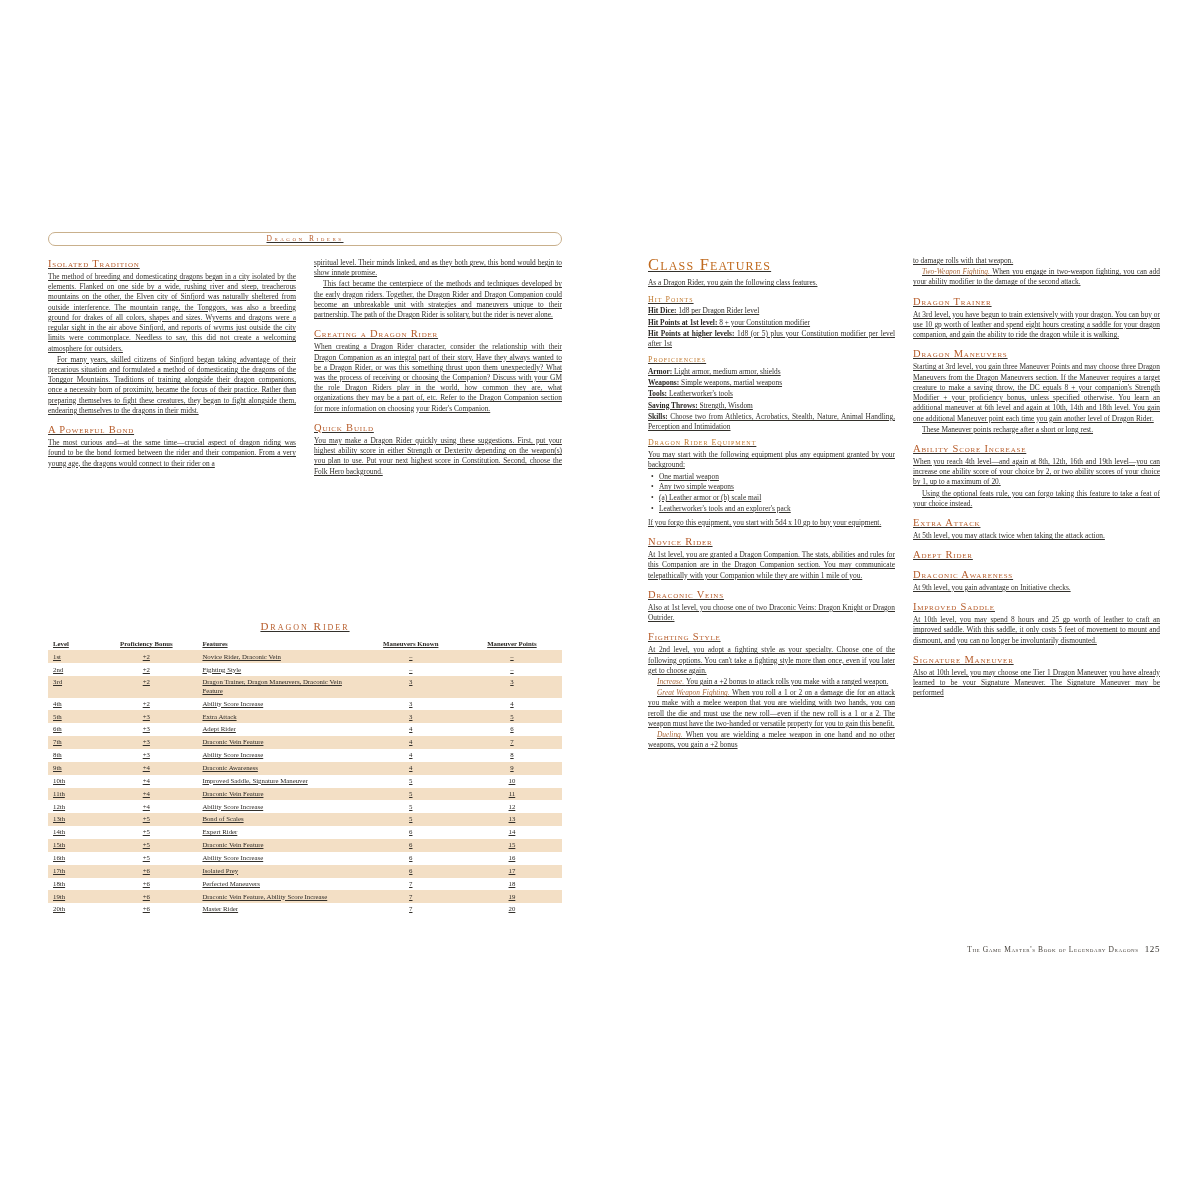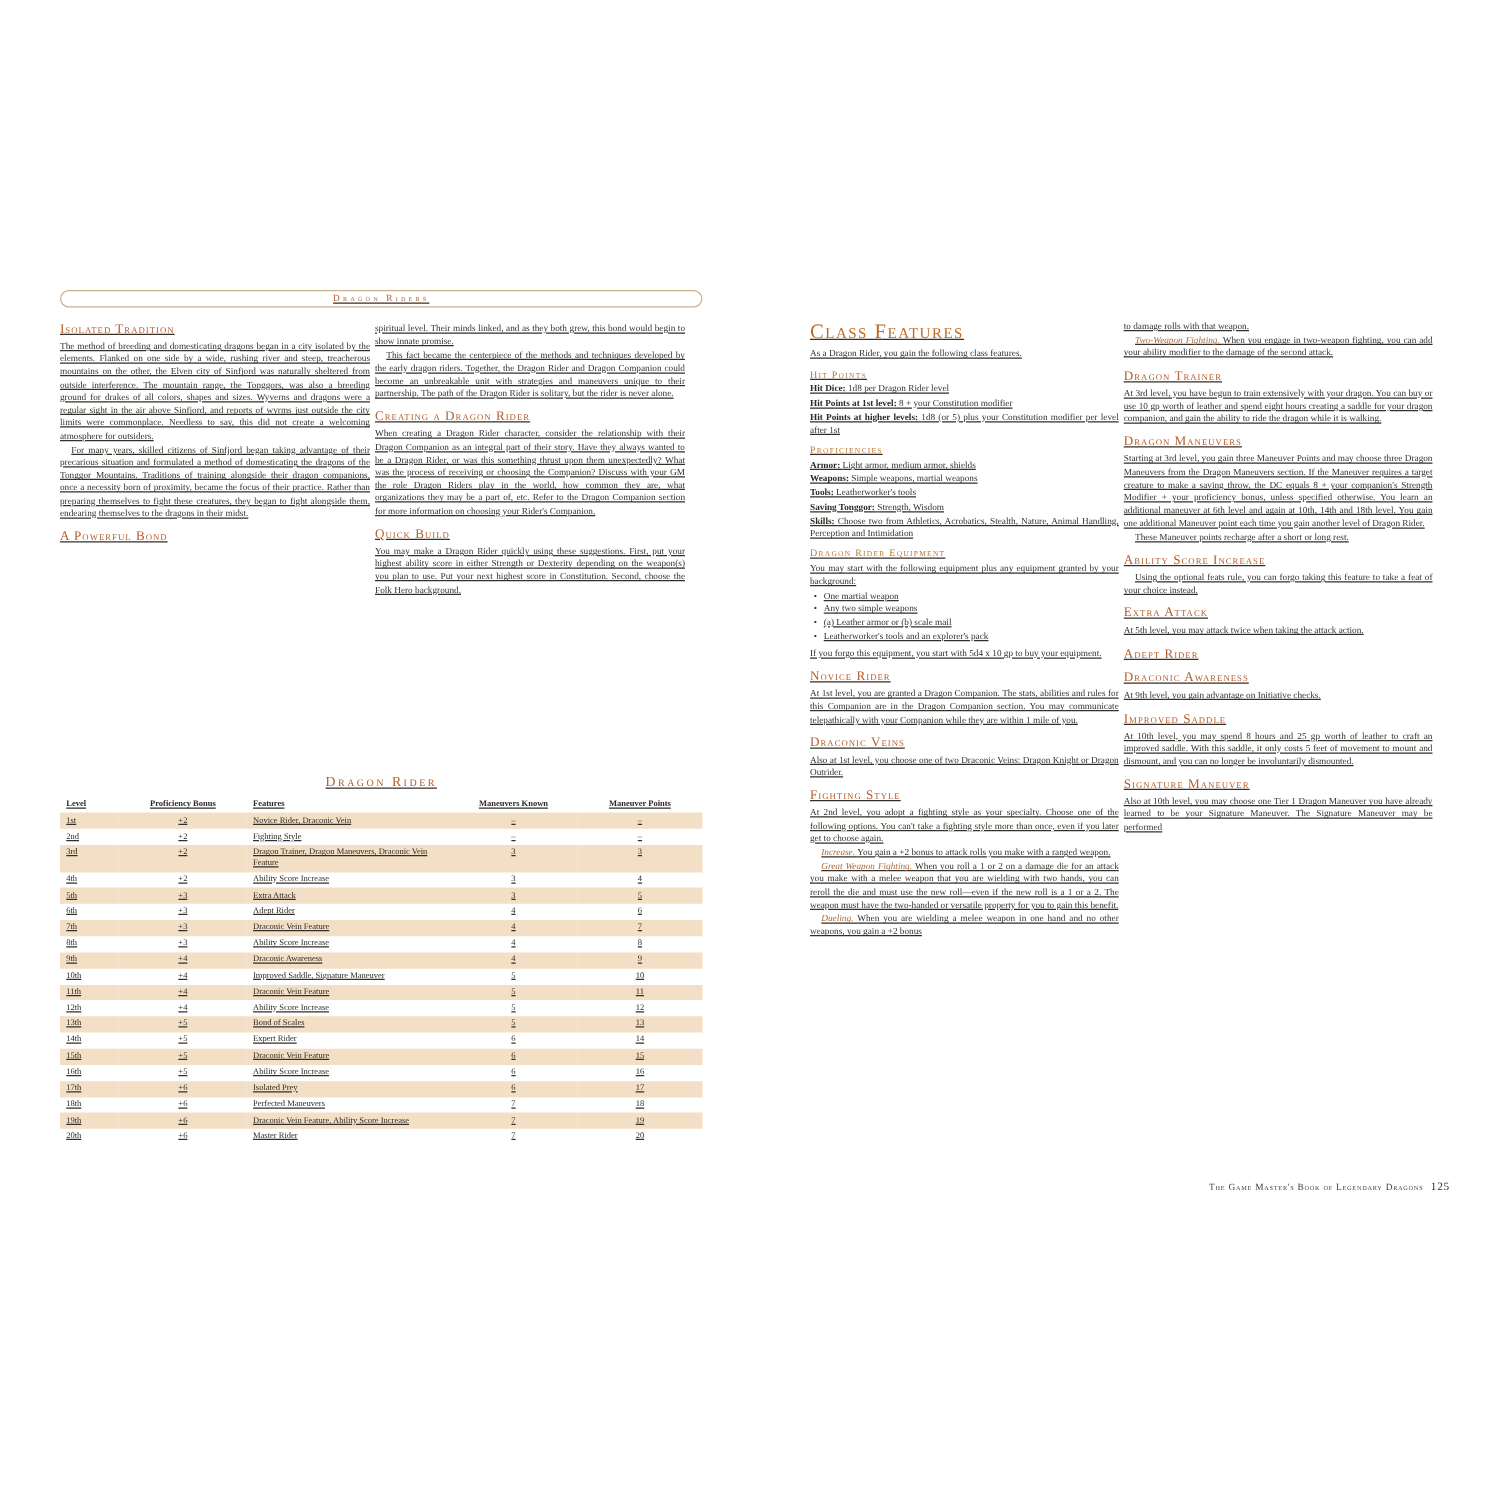--- a/index.html
+++ b/index.html
@@ -30,21 +30,21 @@
     box-sizing: border-box;
   }
   .banner-label {
     color: #b75c2a;
     font-variant: small-caps;
     letter-spacing: 2.5px;
     font-size: 7.5px;
     line-height: 1;
   }
 
-  .cols { display: flex; gap: 4px; }
+  .cols { display: flex; gap: 18px; }
   .col  { width: calc(50% - 9px); }
   .page-left .cols { height: 352px; overflow: hidden; }
 
   .col > :first-child { margin-top: 0 !important; }
 
   
   .h1 {
     color: #c06a1e;
     font-variant: small-caps;
     font-size: 16.5px;
@@ -153,20 +153,21 @@
 <div class="page page-left">
   <div class="banner">
     <span class="banner-label">Dragon Riders</span>
   </div>
   <div class="cols">
     <div class="col">
         <div class="h2">Isolated Tradition</div>
         <p>The method of breeding and domesticating dragons began in a city isolated by the elements. Flanked on one side by a wide, rushing river and steep, treacherous mountains on the other, the Elven city of Sinfjord was naturally sheltered from outside interference. The mountain range, the Tonggors, was also a breeding ground for drakes of all colors, shapes and sizes. Wyverns and dragons were a regular sight in the air above Sinfjord, and reports of wyrms just outside the city limits were commonplace. Needless to say, this did not create a welcoming atmosphere for outsiders.</p>
         <p class="indent">For many years, skilled citizens of Sinfjord began taking advantage of their precarious situation and formulated a method of domesticating the dragons of the Tonggor Mountains. Traditions of training alongside their dragon companions, once a necessity born of proximity, became the focus of their practice. Rather than preparing themselves to fight these creatures, they began to fight alongside them, endearing themselves to the dragons in their midst.</p>
         <div class="h2">A Powerful Bond</div>
+        <p>The most curious and—at the same time—crucial aspect of dragon riding was found to be the bond formed between the rider and their companion. From a very young age, the dragons would connect to their rider on a</p>
       </div>
     <div class="col">
         <p>spiritual level. Their minds linked, and as they both grew, this bond would begin to show innate promise.</p>
         <p class="indent">This fact became the centerpiece of the methods and techniques developed by the early dragon riders. Together, the Dragon Rider and Dragon Companion could become an unbreakable unit with strategies and maneuvers unique to their partnership. The path of the Dragon Rider is solitary, but the rider is never alone.</p>
         <div class="h2">Creating a Dragon Rider</div>
         <p>When creating a Dragon Rider character, consider the relationship with their Dragon Companion as an integral part of their story. Have they always wanted to be a Dragon Rider, or was this something thrust upon them unexpectedly? What was the process of receiving or choosing the Companion? Discuss with your GM the role Dragon Riders play in the world, how common they are, what organizations they may be a part of, etc. Refer to the Dragon Companion section for more information on choosing your Rider's Companion.</p>
         <div class="h2">Quick Build</div>
         <p>You may make a Dragon Rider quickly using these suggestions. First, put your highest ability score in either Strength or Dexterity depending on the weapon(s) you plan to use. Put your next highest score in Constitution. Second, choose the Folk Hero background.</p>
       </div>
   </div>
@@ -334,21 +335,21 @@
         <div class="h1">Class Features</div>
         <p>As a Dragon Rider, you gain the following class features.</p>
         <div class="h3">Hit Points</div>
         <p><b>Hit Dice: </b>1d8 per Dragon Rider level</p>
         <p><b>Hit Points at 1st level: </b>8 + your Constitution modifier</p>
         <p><b>Hit Points at higher levels: </b>1d8 (or 5) plus your Constitution modifier per level after 1st</p>
         <div class="h3">Proficiencies</div>
         <p><b>Armor: </b>Light armor, medium armor, shields</p>
         <p><b>Weapons: </b>Simple weapons, martial weapons</p>
         <p><b>Tools: </b>Leatherworker's tools</p>
-        <p><b>Saving Tonggor: </b>Strength, Wisdom</p>
+        <p><b>Saving Throws: </b>Strength, Wisdom</p>
         <p><b>Skills: </b>Choose two from Athletics, Acrobatics, Stealth, Nature, Animal Handling, Perception and Intimidation</p>
         <div class="h3">Dragon Rider Equipment</div>
         <p>You may start with the following equipment plus any equipment granted by your background:</p>
         <div class="li">One martial weapon</div>
         <div class="li">Any two simple weapons</div>
         <div class="li">(a) Leather armor or (b) scale mail</div>
         <div class="li">Leatherworker's tools and an explorer's pack</div>
         <p class="gap">If you forgo this equipment, you start with 5d4 x 10 gp to buy your equipment.</p>
         <div class="h2">Novice Rider</div>
         <p>At 1st level, you are granted a Dragon Companion. The stats, abilities and rules for this Companion are in the Dragon Companion section. You may communicate telepathically with your Companion while they are within 1 mile of you.</p>
@@ -362,20 +363,21 @@
       </div>
     <div class="col">
         <p>to damage rolls with that weapon.</p>
         <p class="iv"><i class="lead">Two-Weapon Fighting. </i>When you engage in two-weapon fighting, you can add your ability modifier to the damage of the second attack.</p>
         <div class="h2">Dragon Trainer</div>
         <p>At 3rd level, you have begun to train extensively with your dragon. You can buy or use 10 gp worth of leather and spend eight hours creating a saddle for your dragon companion, and gain the ability to ride the dragon while it is walking.</p>
         <div class="h2">Dragon Maneuvers</div>
         <p>Starting at 3rd level, you gain three Maneuver Points and may choose three Dragon Maneuvers from the Dragon Maneuvers section. If the Maneuver requires a target creature to make a saving throw, the DC equals 8 + your companion's Strength Modifier + your proficiency bonus, unless specified otherwise. You learn an additional maneuver at 6th level and again at 10th, 14th and 18th level. You gain one additional Maneuver point each time you gain another level of Dragon Rider.</p>
         <p class="indent">These Maneuver points recharge after a short or long rest.</p>
         <div class="h2">Ability Score Increase</div>
+        <p>When you reach 4th level—and again at 8th, 12th, 16th and 19th level—you can increase one ability score of your choice by 2, or two ability scores of your choice by 1, up to a maximum of 20.</p>
         <p class="indent">Using the optional feats rule, you can forgo taking this feature to take a feat of your choice instead.</p>
         <div class="h2">Extra Attack</div>
         <p>At 5th level, you may attack twice when taking the attack action.</p>
         <div class="h2">Adept Rider</div>
         <div class="h2">Draconic Awareness</div>
         <p>At 9th level, you gain advantage on Initiative checks.</p>
         <div class="h2">Improved Saddle</div>
         <p>At 10th level, you may spend 8 hours and 25 gp worth of leather to craft an improved saddle. With this saddle, it only costs 5 feet of movement to mount and dismount, and you can no longer be involuntarily dismounted.</p>
         <div class="h2">Signature Maneuver</div>
         <p>Also at 10th level, you may choose one Tier 1 Dragon Maneuver you have already learned to be your Signature Maneuver. The Signature Maneuver may be performed</p>

